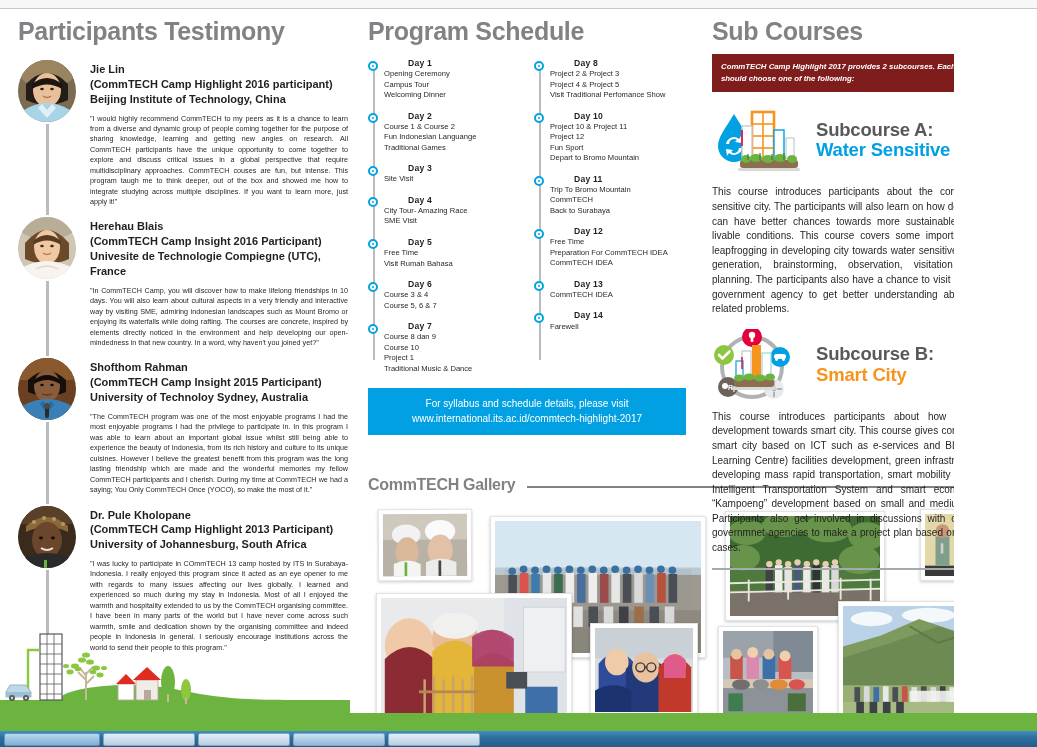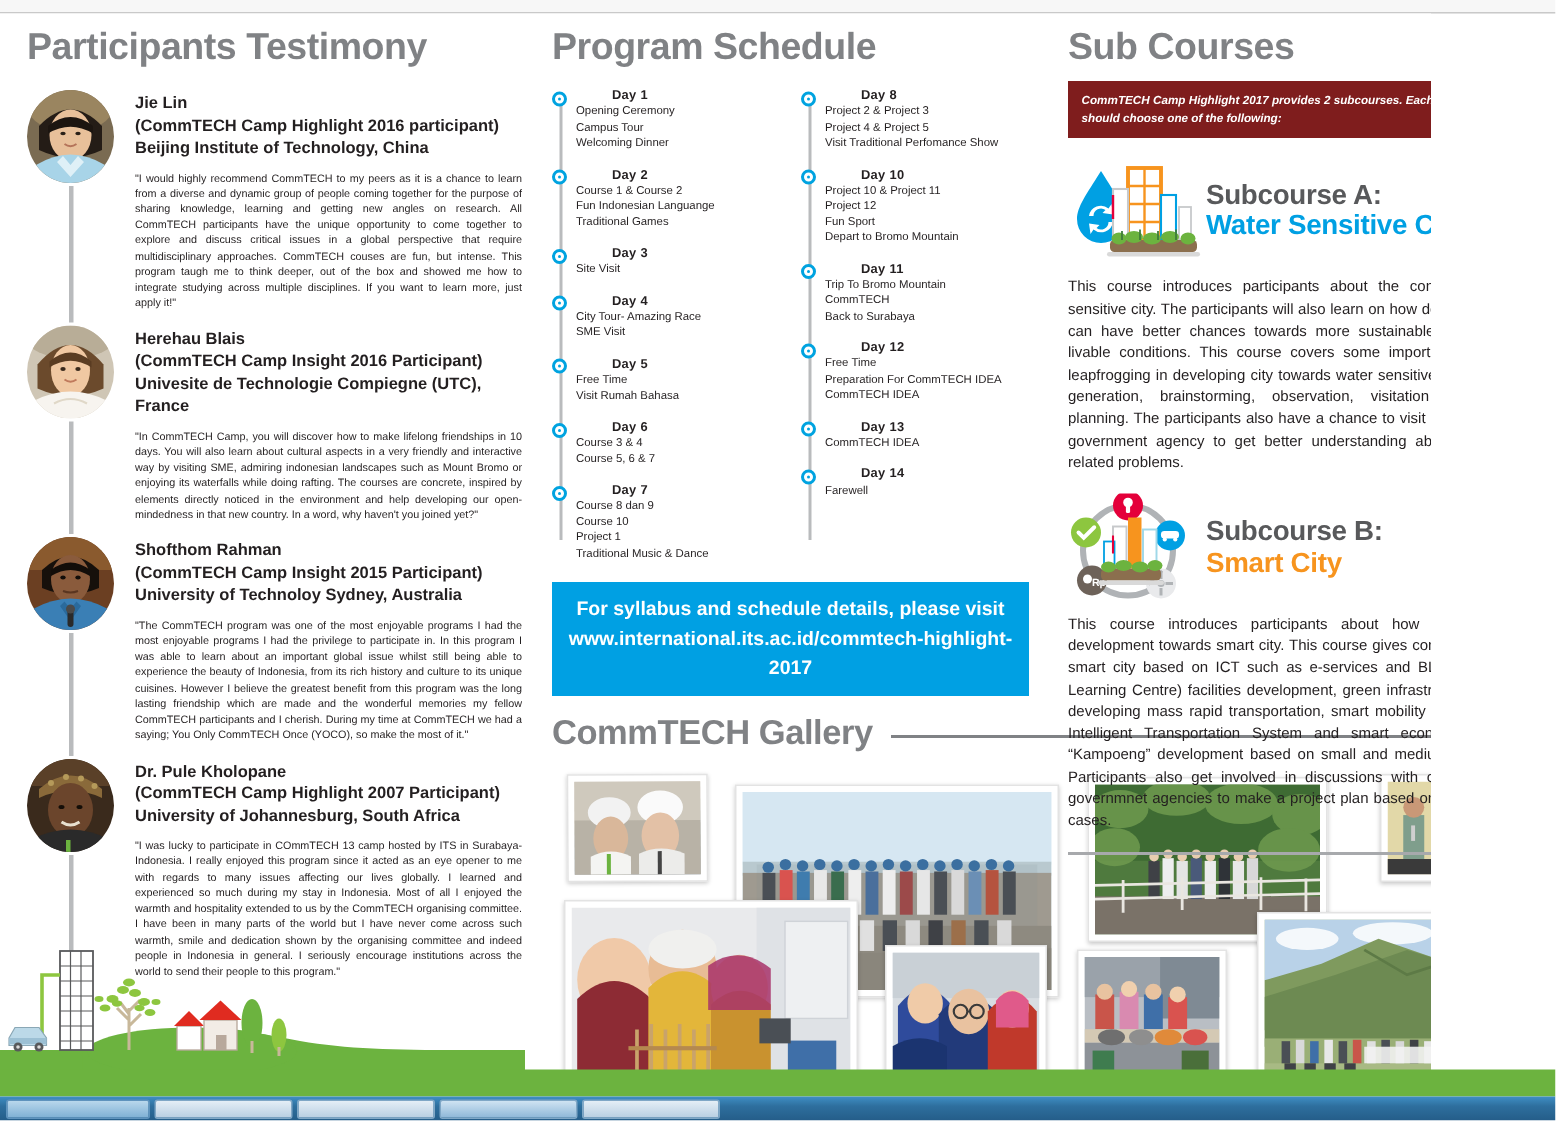--- a/index.html
+++ b/index.html
@@ -22,21 +22,21 @@
   .page {
     position:absolute; left:0; top:9px; width:954px; height:708px;
     background:#ffffff; overflow:hidden;
   }
 
   
   .sec-title {
     font-size: 25px; font-weight: bold; color:#808285;
     letter-spacing:-0.3px; line-height:1;
   }
-  .sec-title.small { font-size:23px; }
+  .sec-title.small { font-size:16px; }
 
   
   .col-left {
     position:absolute; left:18px; top:10px; width:330px; height:690px;
   }
   .testi-list { position:relative; margin-top:16px; }
   .testi {
     position:relative; display:flex; gap:10px; margin-bottom:10px;
   }
   .avatar-wrap { width:62px; flex:0 0 62px; position:relative; }
@@ -90,21 +90,21 @@
     font-size:8.6px; font-weight:bold; color:#231f20; line-height:1.3;
     letter-spacing:0.2px;
     padding-left:24px;
   }
   .day-item {
     font-size:7.6px; color:#231f20; line-height:1.38;
   }
   .syllabus-banner {
     margin-top:14px; background:#00a0e3; color:#ffffff;
     padding:8px 6px 9px; text-align:center;
-    font-size:13px; font-weight:bold; line-height:1.5;
+    font-size:10px; font-weight:normal; line-height:1.5;
   }
 
   
   .gallery-sec { position:absolute; left:368px; top:468px; width:660px; }
   .gal-head { display:flex; align-items:center; gap:12px; }
   .gal-rule { flex:1; height:2px; background:#808285; margin-top:4px; }
   .gal-stage { position:relative; width:660px; height:205px; margin-top:8px; }
   .photo {
     position:absolute; background:#ffffff; padding:4px;
     border:1px solid #e3e3e3;
@@ -117,21 +117,21 @@
 
   
   .col-right { position:absolute; left:712px; top:10px; width:310px; }
   .sub-banner {
     background:#7f1d1d; color:#ffffff; margin-top:10px;
     padding:7px 9px 8px; font-size:7.8px; font-weight:bold;
     line-height:1.5;
     font-style:italic;
   }
   .sub-block { margin-top:12px; }
-  .sub-head { display:flex; align-items:center; gap:0; }
+  .sub-head { display:flex; align-items:center; gap:12px; }
   .sub-icon { width:92px; height:74px; flex:0 0 92px; }
   .sub-titles { padding-bottom:2px; }
   .sub-title-a {
     font-size:18.5px; font-weight:bold; color:#58595b; line-height:1.12;
     letter-spacing:-0.2px;
   }
   .sub-title-b {
     font-size:18.5px; font-weight:bold; line-height:1.12;
     letter-spacing:-0.2px;
   }
@@ -279,21 +279,21 @@
                     <ellipse cx="23" cy="32" rx="2" ry="1.4"></ellipse>
                     <ellipse cx="35" cy="32" rx="2" ry="1.4"></ellipse>
                   </g>
      <path d="M23 42 Q29 46 35 42" stroke="#e8e0d0" stroke-width="2" fill="none"></path>
      <rect x="26" y="54" width="3" height="8" fill="#6cb33f"></rect>
    </svg>
               </div>
               <div class="spine"></div>
             </div>
             <div class="testi-body">
-              <div class="t-name"><span>Dr. Pule Kholopane</span><br><span>(CommTECH Camp Highlight 2007 Participant)</span><br><span>University of Johannesburg, South Africa</span></div>
+              <div class="t-name"><span>Dr. Pule Kholopane</span><br><span>(CommTECH Camp Highlight 2013 Participant)</span><br><span>University of Johannesburg, South Africa</span></div>
               <div class="t-quote">"I was lucky to participate in COmmTECH 13 camp hosted by ITS in Surabaya-Indonesia. I really enjoyed this program since it acted as an eye opener to me with regards to many issues affecting our lives globally. I learned and experienced so much during my stay in Indonesia. Most of all I enjoyed the warmth and hospitality extended to us by the CommTECH organising committee. I have been in many parts of the world but I have never come across such warmth, smile and dedication shown by the organising committee and indeed people in Indonesia in general. I seriously encourage institutions across the world to send their people to this program."</div>
             </div>
           </div>
         </div>
     </div>
 
     <div class="city-illo">
       <svg width="350" height="95" viewBox="0 0 350 95">
 
         <path d="M0 78 L350 78 L350 95 L0 95 Z" fill="#6cb33f"></path>

